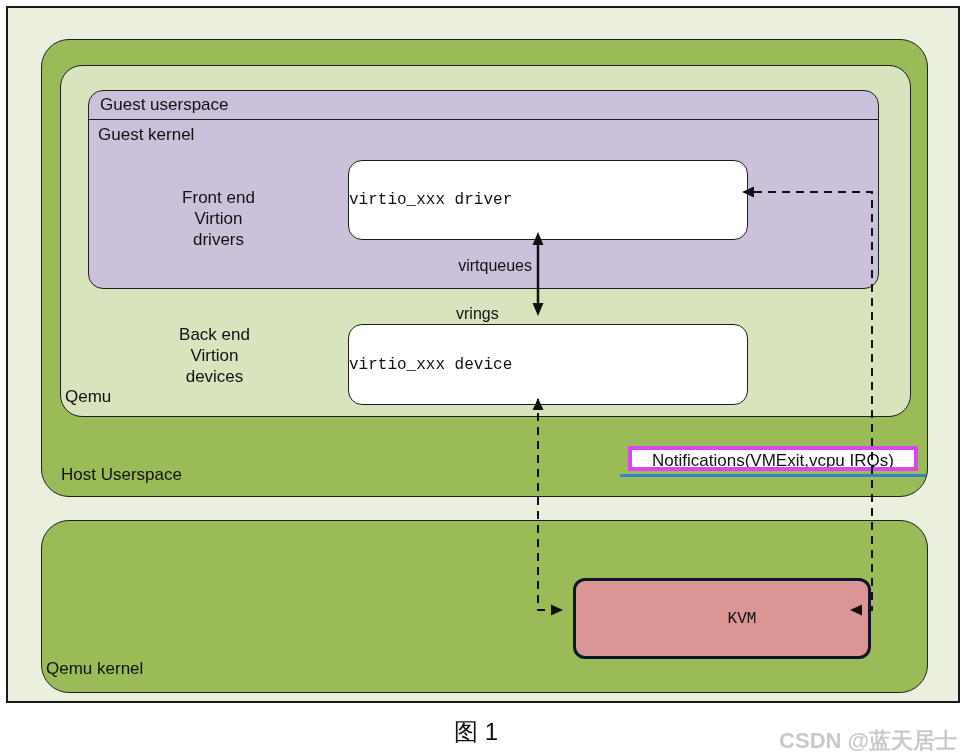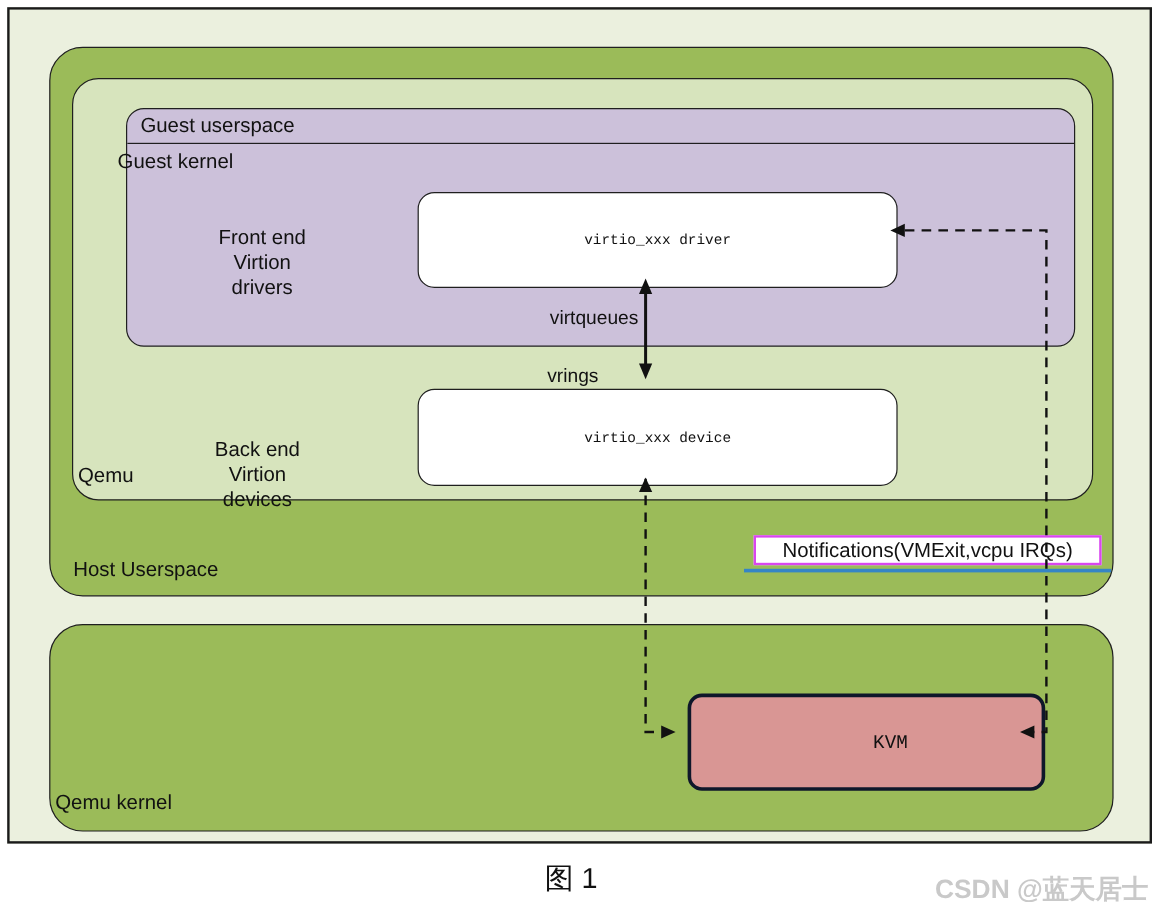--- a/index.html
+++ b/index.html
@@ -27,58 +27,58 @@
   }
   .host-kernel-box {
     left: 33px; top: 512px; width: 887px; height: 173px;
     background: #9bbb59; border: 1px solid #1f1f1f; border-radius: 28px;
   }
   .qemu-box {
     left: 52px; top: 57px; width: 851px; height: 352px;
     background: #d7e4bd; border: 1px solid #1f1f1f; border-radius: 22px;
   }
   .guest-box {
-    left: 97px; top: 82px; width: 791px; height: 199px;
+    left: 80px; top: 82px; width: 791px; height: 199px;
     background: #ccc1da; border: 1px solid #1f1f1f; border-radius: 15px;
     overflow: hidden;
   }
   .guest-userspace-strip {
     position: absolute; left: 0; top: 0; width: 100%; height: 29px;
     border-bottom: 1px solid #1f1f1f;
     font-size: 17px; line-height: 28px; padding-left: 11px;
   }
   .guest-kernel-label {
     left: 90px; top: 117px; font-size: 17px;
   }
   .multiline {
     font-size: 17px; line-height: 21px; text-align: center;
     white-space: pre-line;
   }
   .front-end-label { left: 128px; top: 179px; width: 165px; }
-  .back-end-label  { left: 124px; top: 316px; width: 165px; margin-top: 40px; }
+  .back-end-label  { left: 124px; top: 316px; width: 165px; }
 
   .white-node {
     background: #ffffff; border: 1px solid #1f1f1f; border-radius: 14px;
-    display: flex; align-items: center; justify-content: center;
+    display: flex; align-items: center; justify-content: flex-start;
     font-family: "Liberation Mono", "DejaVu Sans Mono", monospace;
-    font-size: 12px; color: #111;
+    font-size: 16px; color: #111;
   }
   .virtio-driver-box { left: 340px; top: 152px; width: 400px; height: 80px; }
   .virtio-device-box { left: 340px; top: 316px; width: 400px; height: 81px; }
 
   .virtqueues-label { left: 404px; top: 249px; width: 120px; text-align: right; font-size: 16px; }
   .vrings-label     { left: 448px; top: 286px; font-size: 16px; margin-top: 11px; }
 
   .qemu-label           { left: 57px; top: 379px; font-size: 17px; }
   .host-userspace-label { left: 40px; top: 457px; font-size: 17px; margin-left: 13px; }
   .host-kernel-label    { left: 38px; top: 651px; font-size: 17px; }
 
   .notifications-label {
     left: 620px; top: 438px; width: 290px; height: 25px;
-    background: #ffffff; border: 2px solid #d946ef;
+    background: #ffffff; border: 4px solid #d946ef;
     font-size: 17px; line-height: 22px; text-align: center;
     white-space: nowrap; overflow: hidden;
   }
   .notifications-underline {
     left: 612px; top: 466px; width: 306px; height: 3px;
     background: #3585c5;
   }
 
   .kvm-box {
     left: 565px; top: 570px; width: 298px; height: 81px;

